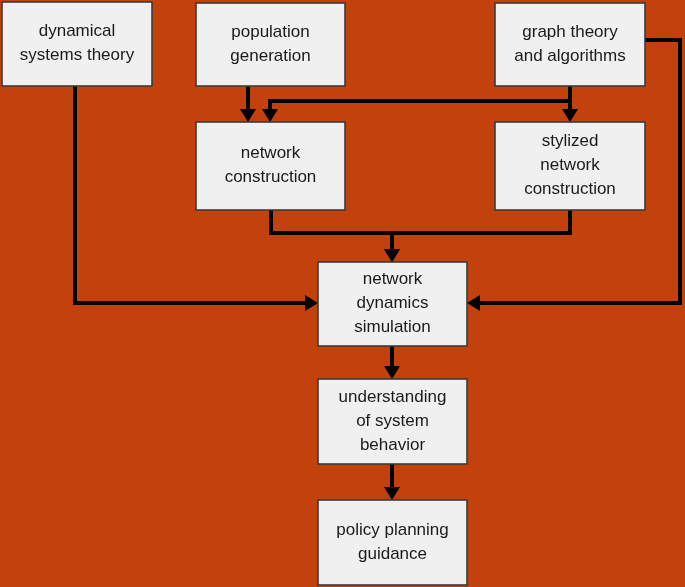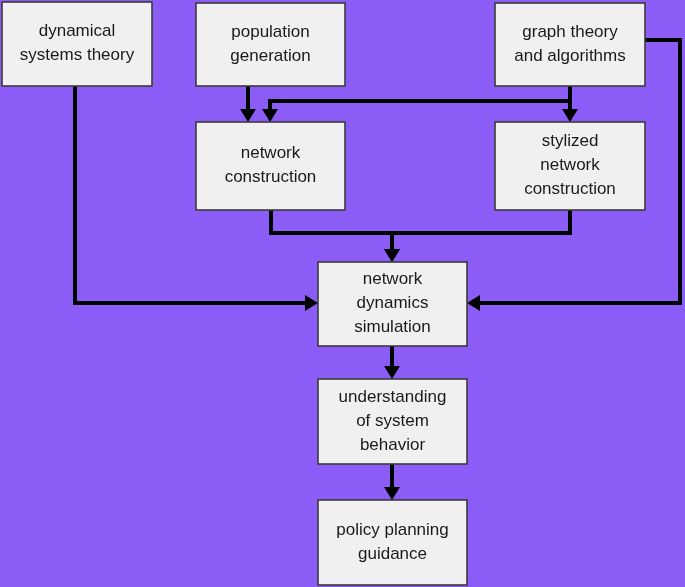--- a/index.html
+++ b/index.html
@@ -11,21 +11,21 @@
   body {
     width: 685px;
     height: 587px;
     font-family: "Liberation Sans", sans-serif;
     overflow: hidden;
   }
   #diagram-root {
     position: relative;
     width: 685px;
     height: 587px;
-    background: #8b5cf6;
+    background: #c2410c;
   }
   svg.flow-canvas {
     position: absolute;
     left: 0;
     top: 0;
     width: 685px;
     height: 587px;
     display: block;
   }
   .node-rect {

